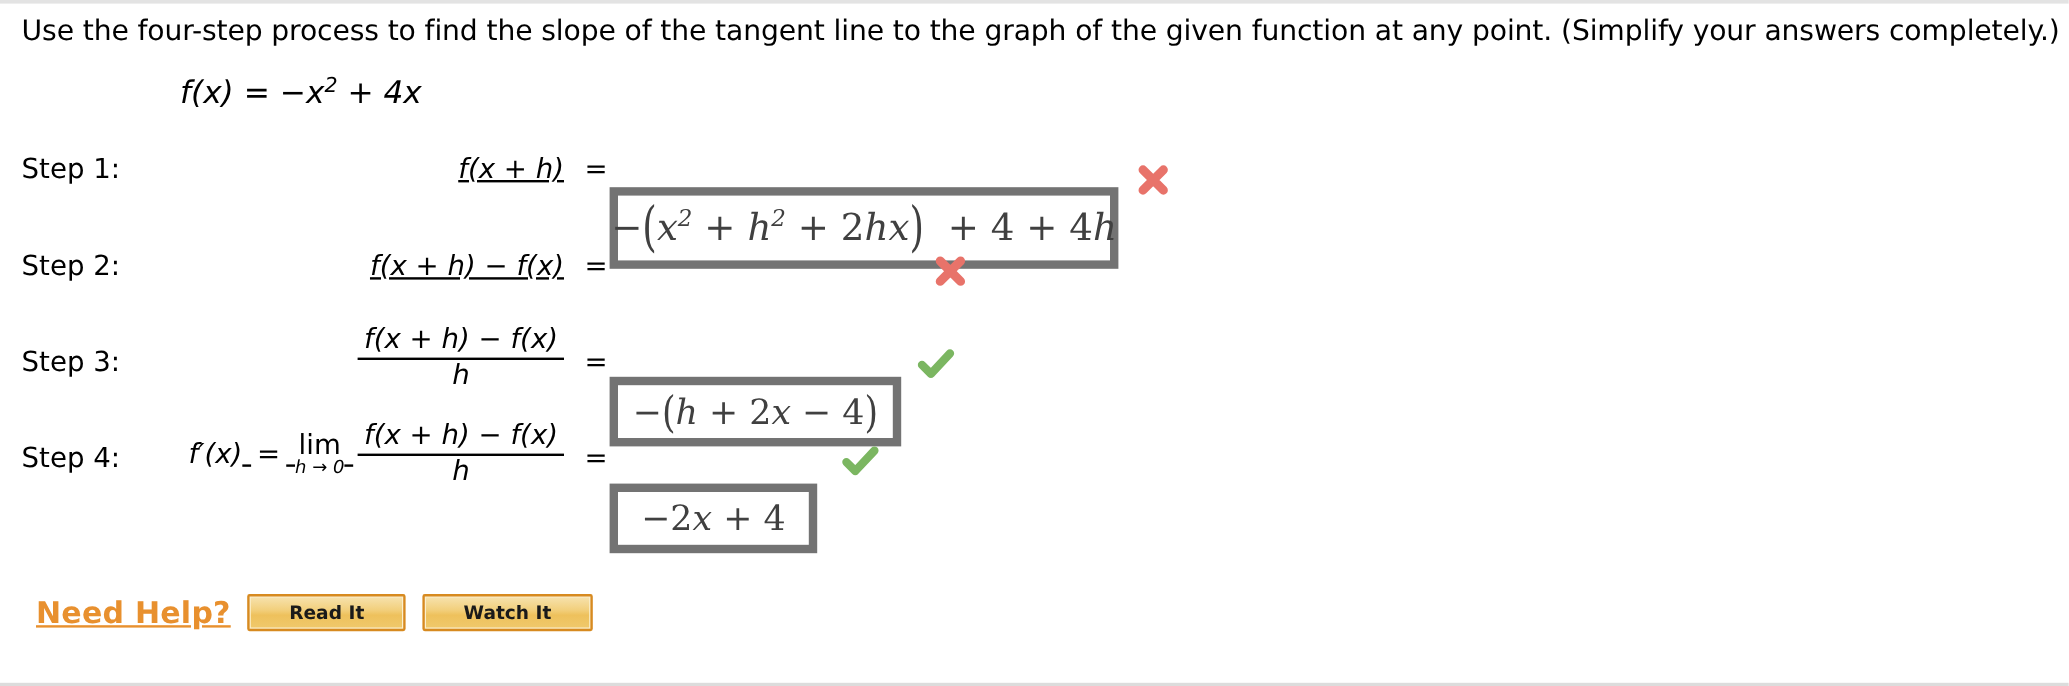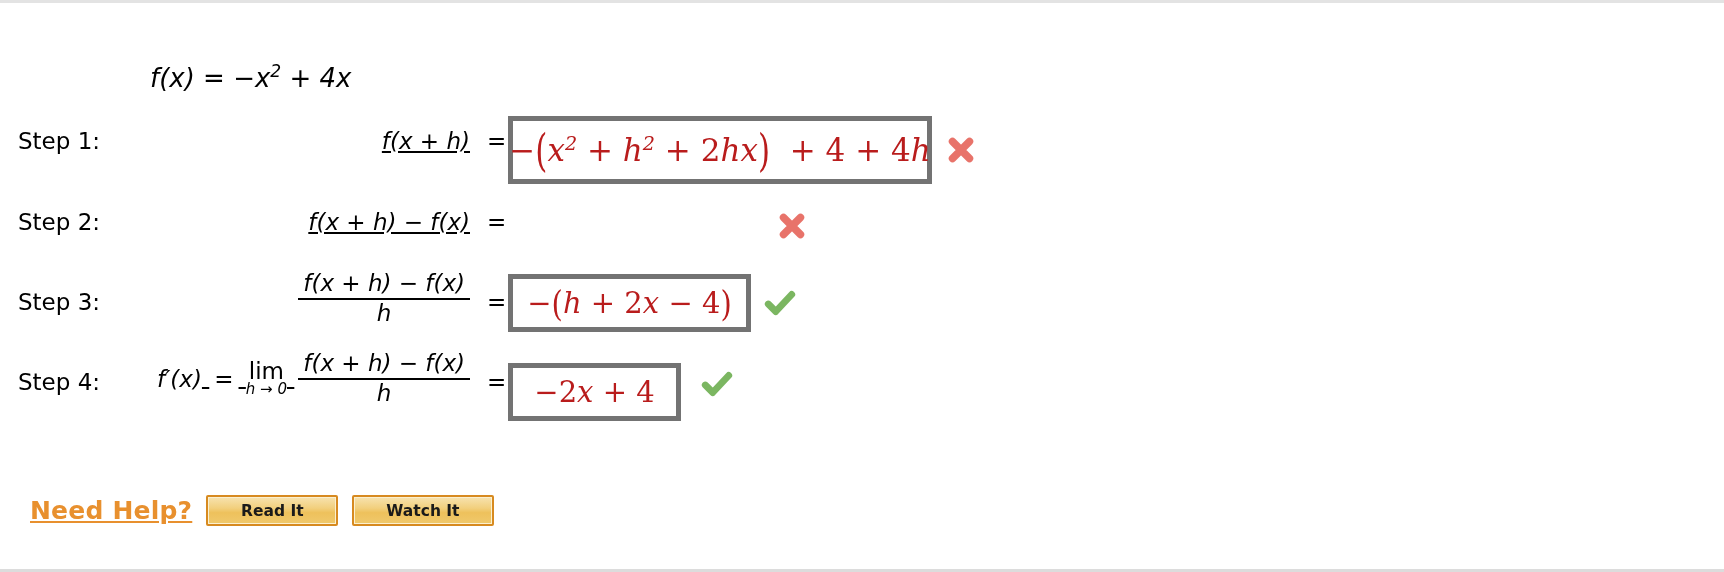--- a/index.html
+++ b/index.html
@@ -96,28 +96,29 @@
     font-style: normal;
     line-height: 1.0;
   }
   .limwrap .limtop { display: block; font-size: 23px; }
   .limwrap .limsub { display: block; font-size: 15px; font-style: italic; margin-top: -1px; }
 
   
   .ansbox {
     position: absolute;
     box-sizing: border-box;
-    border: 5px solid #737373;
+    border: 7px solid #737373;
     background: #ffffff;
     font-family: "DejaVu Serif", "Liberation Serif", serif;
-    color: #b91c1c;
+    color: #404040;
     display: flex;
     align-items: center;
     justify-content: center;
     white-space: nowrap;
+    margin-top: 40px;
   }
   .mathserif {
     font-family: "DejaVu Serif", "Liberation Serif", serif;
     white-space: nowrap;
   }
   .mi { font-style: italic; }
   .mn, .mo { font-style: normal; }
   .sup {
     font-size: 0.62em;
     vertical-align: super;
@@ -181,20 +182,21 @@
     cursor: pointer;
     white-space: nowrap;
   }
   .help-btn.wide { min-width: 136px; }
 </style>
 </head>
 <body>
 
 <div class="page">
 
+  <div class="prompt">Use the four-step process to find the slope of the tangent line to the graph of the given function at any point. (Simplify your answers completely.)</div>
 
   <div class="given">
     <span>f(x)</span>
     <span class="op">=</span>
     <span><span>−x</span><sup style="font-size:0.66em;">2</sup> <span>+ 4x</span></span>
   </div>
 
   <div class="step-label" style="left:18px; top:125px;">Step 1:</div>
   <div class="lhs" style="left:140px; top:125px; width:330px;">f(x + h)</div>
   <div class="eq" style="left:487px; top:125px;">=</div>

